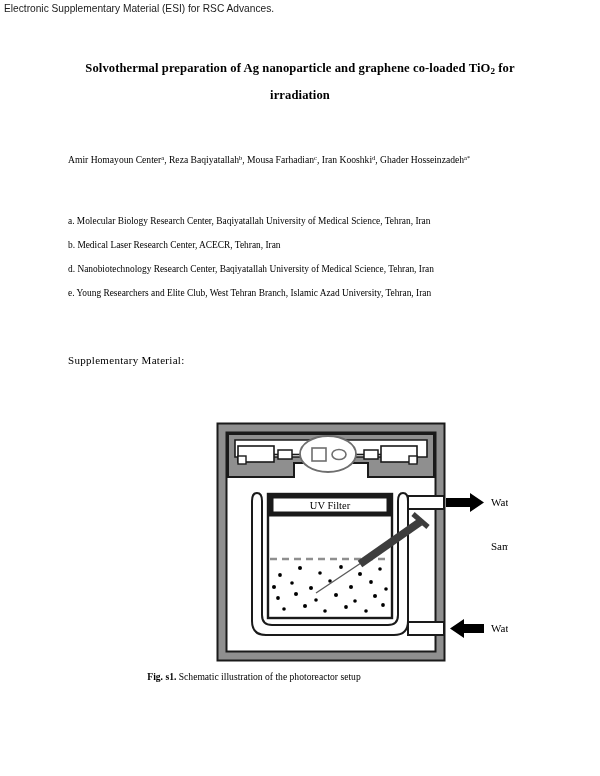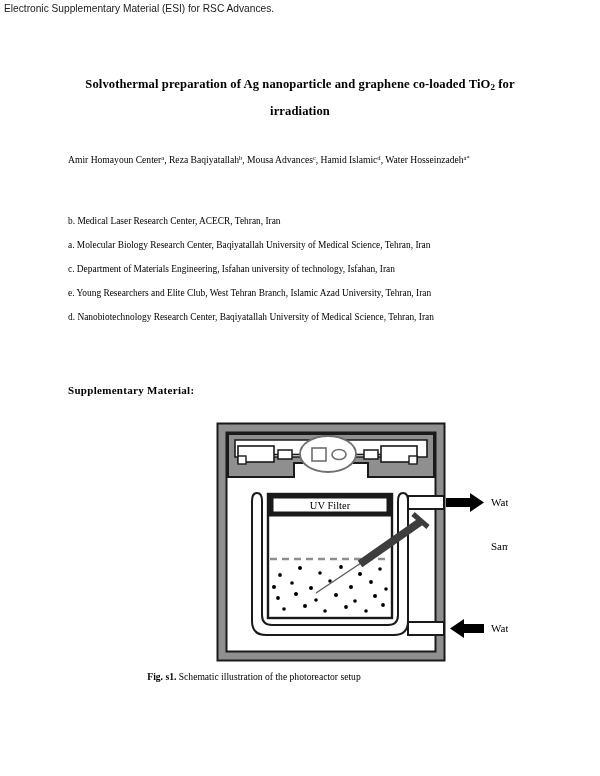--- a/index.html
+++ b/index.html
@@ -34,21 +34,21 @@
     left: 0;
     top: 0;
     width: 600px;
     height: 776px;
   }
 
   
   .title {
     position: absolute;
     left: 68px;
-    top: 72px;
+    top: 56px;
     width: 464px;
     font-family: "Liberation Serif", serif;
     font-weight: bold;
     font-size: 12.6px;
     line-height: 24px;
     text-align: center;
     letter-spacing: 0.1px;
   }
   .title .ln { display: block; }
   sub { font-size: 0.72em; vertical-align: -0.22em; }
@@ -73,23 +73,23 @@
     width: 470px;
     font-size: 9.4px;
     line-height: 24px;
   }
   .affiliations .aff { display: block; white-space: nowrap; }
 
   
   .supp-heading {
     position: absolute;
     left: 68px;
-    top: 384px;
+    top: 354px;
     font-size: 11px;
-    font-weight: bold;
+    font-weight: normal;
     letter-spacing: 0.3px;
   }
 
   
   .figure {
     position: absolute;
     left: 12px;
     top: 415px;
     width: 600px;
     height: 290px;
@@ -119,28 +119,27 @@
 
   <div class="esi-header">
     <div>Electronic Supplementary Material (ESI) for RSC Advances.</div>
   </div>
 
   <div class="title">
     <span class="ln"><span>Solvothermal preparation of Ag nanoparticle and graphene co-loaded TiO</span><sub>2</sub><span> for</span></span>
     <span class="ln">irradiation</span>
   </div>
 
-  <div class="authors"><span>Amir Homayoun Center</span><sup>a</sup><span>, </span><span>Reza Baqiyatallah</span><sup>b</sup><span>, </span><span>Mousa Advances</span><sup>c</sup><span>, </span><span>Hamid Islamic</span><sup>d</sup><span>, </span><span>Water Hosseinzadeh</span><sup>a</sup><sup>*</sup></div>
+  <div class="authors"><span>Amir Homayoun Center</span><sup>a</sup><span>, </span><span>Reza Baqiyatallah</span><sup>b</sup><span>, </span><span>Mousa Farhadian</span><sup>c</sup><span>, </span><span>Iran Kooshki</span><sup>d</sup><span>, </span><span>Ghader Hosseinzadeh</span><sup>a</sup><sup>*</sup></div>
 
   <div class="affiliations">
+    <span class="aff">a. Molecular Biology Research Center, Baqiyatallah University of Medical Science, Tehran, Iran</span>
     <span class="aff">b. Medical Laser Research Center, ACECR, Tehran, Iran</span>
-    <span class="aff">a. Molecular Biology Research Center, Baqiyatallah University of Medical Science, Tehran, Iran</span>
-    <span class="aff">c. Department of Materials Engineering, Isfahan university of technology, Isfahan, Iran</span>
+    <span class="aff">d. Nanobiotechnology Research Center, Baqiyatallah University of Medical Science, Tehran, Iran</span>
     <span class="aff">e. Young Researchers and Elite Club, West Tehran Branch, Islamic Azad University, Tehran, Iran</span>
-    <span class="aff">d. Nanobiotechnology Research Center, Baqiyatallah University of Medical Science, Tehran, Iran</span>
   </div>
 
   <div class="supp-heading">Supplementary Material:</div>
 
   <div class="figure">
 
     <svg class="reactor-svg" width="300" height="250" viewBox="0 0 300 250">
 
       <g>
 

